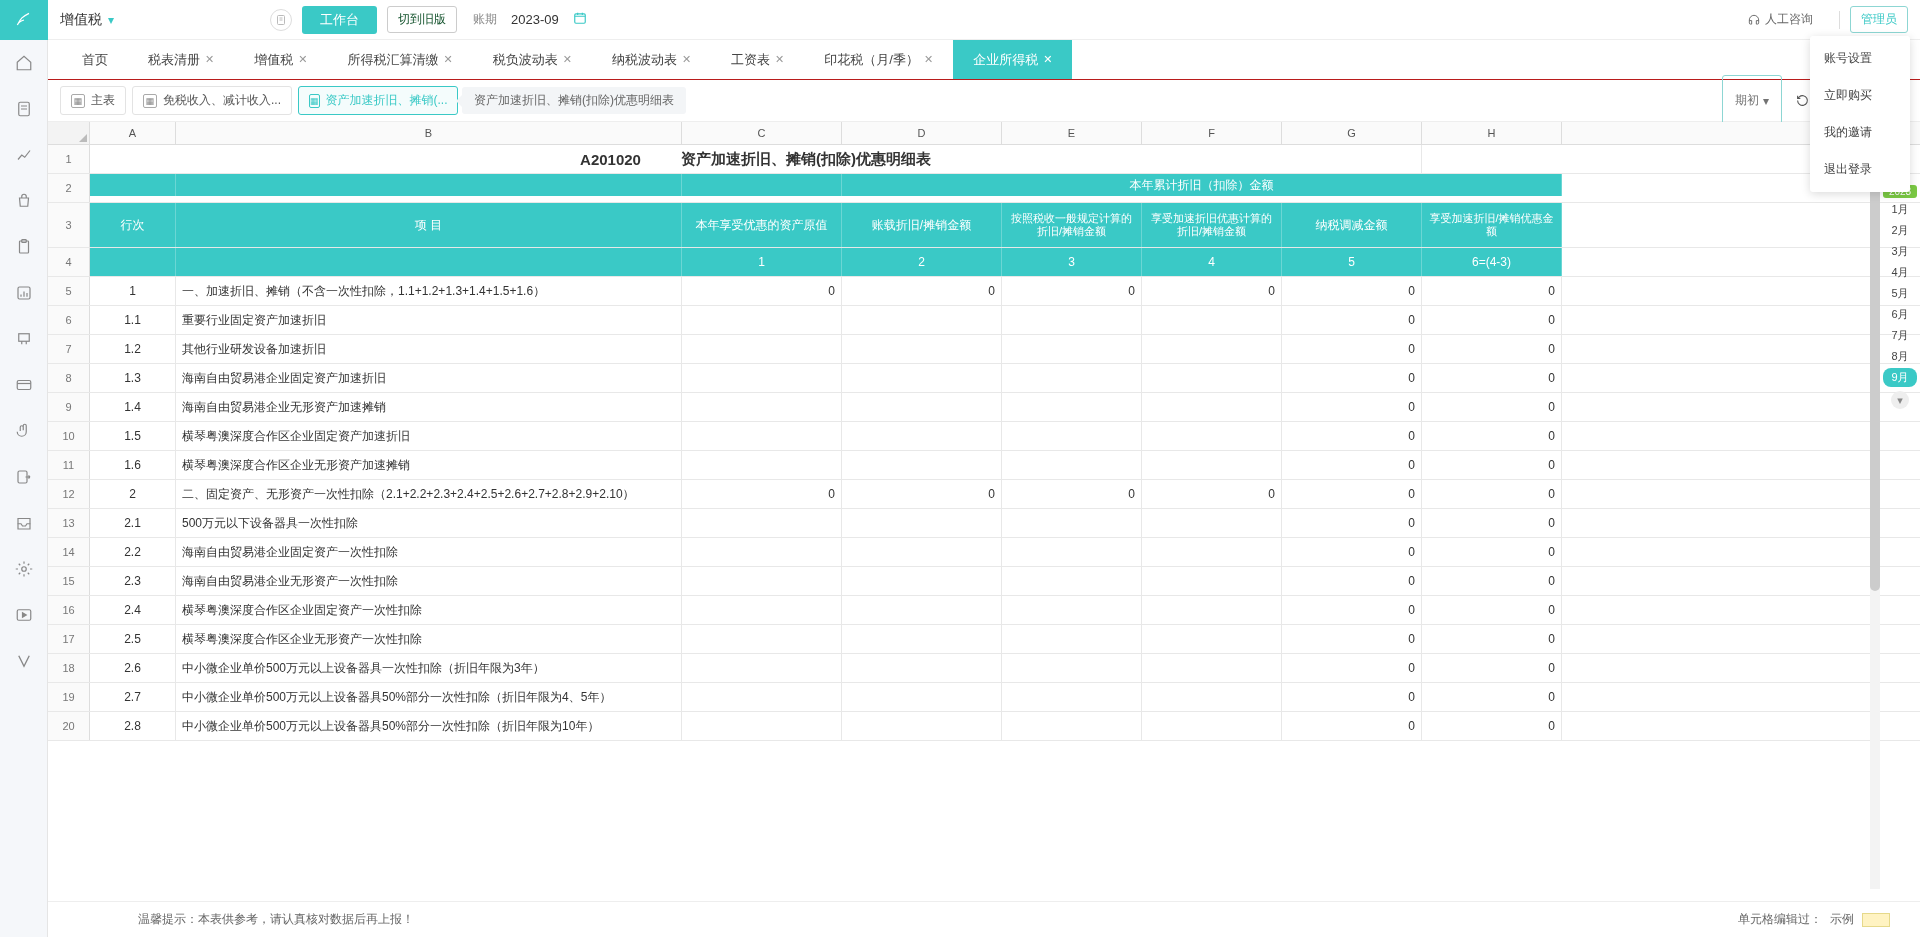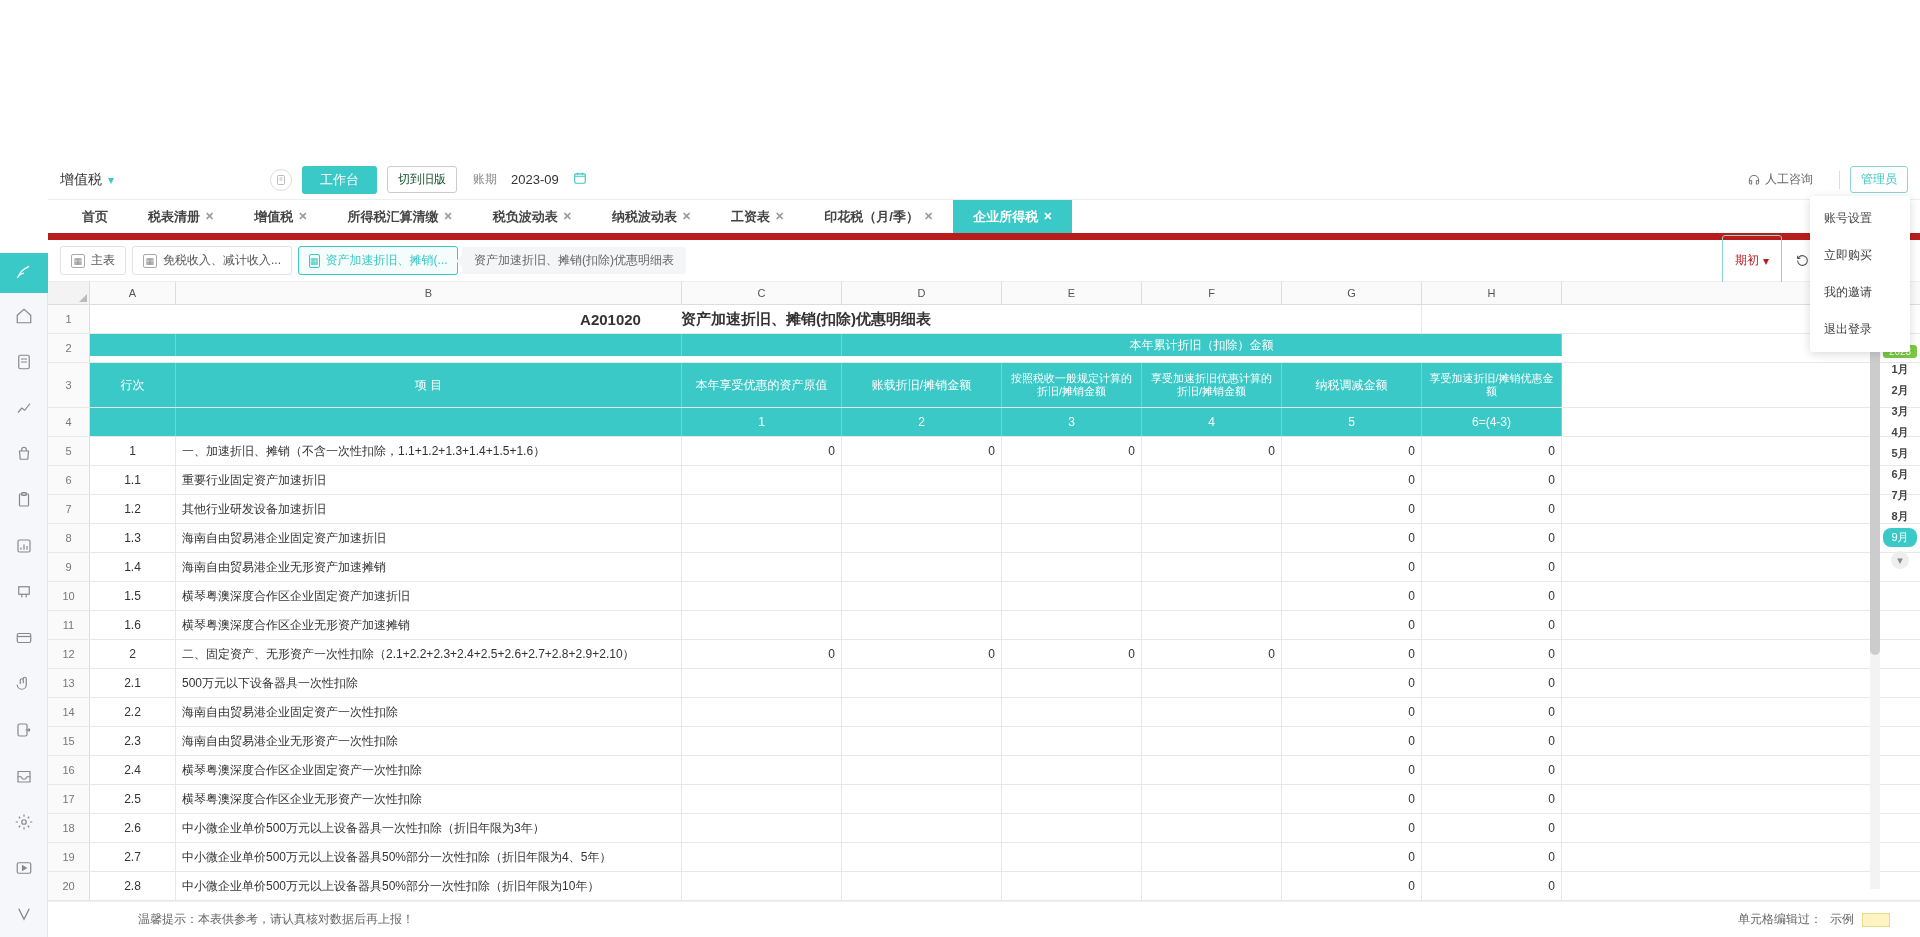--- a/index.html
+++ b/index.html
@@ -1,18 +1,18 @@
 <!DOCTYPE html>
 <html><head>
 <meta charset="utf-8">
 <style>
 * { margin: 0; padding: 0; box-sizing: border-box; }
 body { font-family: "Microsoft YaHei", Arial, sans-serif; font-size: 12px; color: #333; background: #fff; overflow: hidden; }
 
-.app { display: flex; height: 937px; width: 1920px; position: relative; align-items: flex-end; }
+.app { display: flex; height: 937px; width: 1920px; position: relative; }
 
 
 .sidebar { width: 48px; background: #f5f7fa; display: flex; flex-direction: column; align-items: center; padding-top: 0; border-right: 1px solid #e5e5e5; }
 .sidebar .logo { width: 48px; height: 40px; background: #3ac9c6; display: flex; align-items: center; justify-content: center; color: #fff; }
 .sidebar .side-item { width: 48px; height: 46px; display: flex; align-items: center; justify-content: center; color: #888; cursor: pointer; }
 .sidebar .side-item svg { width: 18px; height: 18px; }
 
 
 .main { flex: 1; display: flex; flex-direction: column; position: relative; }
 
@@ -25,36 +25,36 @@
 .topbar .btn-primary { background: #3ac9c6; color: #fff; padding: 5px 18px; border-radius: 3px; font-size: 13px; cursor:pointer; }
 .topbar .btn-outline { border: 1px solid #ccc; padding: 4px 10px; border-radius: 3px; font-size: 12px; color: #14532d; cursor:pointer; }
 .topbar .period-label { color: #888; font-size: 12px; margin-left: 6px;}
 .topbar .period-value { color: #333; font-size: 13px; margin-left: 4px;}
 .topbar .cal-icon { color: #3ac9c6; margin-left: 4px; cursor:pointer;}
 .topbar .spacer { flex: 1; }
 .topbar .consult { display:flex; align-items:center; gap:4px; color:#666; cursor:pointer; margin-right: 16px;}
 .topbar .admin-btn { border:1px solid #8dd6d3; color:#3ac9c6; padding:4px 10px; border-radius:3px; cursor:pointer;}
 
 
-.tabs { height: 40px; display: flex; align-items: stretch; border-bottom: 7px solid #b91c1c; padding-left: 14px; gap: 0; font-weight: bold; }
+.tabs { height: 40px; display: flex; align-items: stretch; border-bottom: 1px solid #b91c1c; padding-left: 14px; gap: 0; }
 .tabs .tab { display:flex; align-items:center; padding: 0 20px; font-size: 13px; color: #444; cursor:pointer; position:relative;}
 .tabs .tab .close { margin-left: 5px; color:#999; font-size: 11px;}
 .tabs .tab.active { background: #3ac9c6; color: #fff; }
 .tabs .tab.active .close { color: #fff; }
 
 
 .subbar { height: 42px; display:flex; align-items:center; padding: 0 12px; gap: 6px; border-bottom:1px solid #eee;}
 .subbar .sheet-tab { border:1px solid #e3e3e3; border-radius:3px; padding:5px 10px; display:flex; align-items:center; gap:6px; font-size:12px; color:#555; cursor:pointer; max-width:160px; white-space:nowrap; overflow:hidden;}
 .subbar .sheet-tab .mini-ico{width:14px;height:14px;display:inline-flex;align-items:center;justify-content:center;border:1px solid #aaa;border-radius:2px;font-size:9px;color:#888;}
 .subbar .sheet-tab.active { border-color:#3ac9c6; color:#3ac9c6; background:#f4fcfc;}
 .subbar .sheet-tab.active .mini-ico{border-color:#3ac9c6;color:#3ac9c6;}
 .subbar .breadcrumb-chip { background:#f3f5f7; padding:5px 12px; border-radius:3px; font-size:12px; color:#666; margin-left:-2px; position:relative;}
 .subbar .breadcrumb-chip:before{content:"";position:absolute;left:-6px;top:50%;transform:translateY(-50%);border-right:6px solid #f3f5f7;border-top:6px solid transparent;border-bottom:6px solid transparent;}
 .subbar .spacer { flex:1; }
-.subbar .dd-btn { border:1px solid #8dd6d3; color:#b91c1c; padding:16px 12px; border-radius:3px; cursor:pointer; display:flex;align-items:center;gap:4px;}
+.subbar .dd-btn { border:1px solid #8dd6d3; color:#737373; padding:16px 12px; border-radius:3px; cursor:pointer; display:flex;align-items:center;gap:4px;}
 .subbar .txt-btn { display:flex;align-items:center;gap:4px;color:#555;cursor:pointer; padding: 0 8px;}
 
 
 .sheet-wrap { flex:1; position:relative; overflow:hidden; }
 .sheet { display:flex; flex-direction:column; height:100%; }
 .col-headers{display:flex;border-bottom:1px solid #ddd;background:#fafafa;}
 .corner{width:42px;height:22px;border-right:1px solid #ddd;background:#f3f3f3;position:relative;}
 .corner:after{content:"";position:absolute;right:2px;bottom:2px;width:0;height:0;border-left:8px solid transparent;border-bottom:8px solid #bbb;}
 .ch{height:22px;border-right:1px solid #ddd;text-align:center;color:#555;font-size:11px;line-height:22px;background:#fafafa;}
 .chA{width:86px;}
@@ -90,21 +90,21 @@
 
 
 .footer{height:36px;border-top:1px solid #eee;display:flex;align-items:center;padding:0 30px 0 90px;font-size:12px;color:#666;gap:8px;}
 .footer .spacer{flex:1;}
 .footer .swatch{width:28px;height:14px;background:#fff3c2;border:1px solid #e6d98a;}
 
 
 .month-rail{position:absolute;right:0;top:122px;width:40px;display:flex;flex-direction:column;align-items:center;gap:2px;font-size:11px;color:#999;}
 .month-rail .m{padding:2px 4px;cursor:pointer;border-radius:8px;}
 .month-rail .year{background:#7ac943;color:#fff;font-size:10px;padding:1px 6px;border-radius:3px;}
-.month-rail .m.dark{color:#444;font-weight:700;}
+.month-rail .m.dark{color:#444;font-weight:400;}
 .month-rail .m.active{background:#3ac9c6;color:#fff;padding:2px 8px;}
 .month-rail .expand{width:18px;height:18px;border-radius:50%;background:#eee;display:flex;align-items:center;justify-content:center;color:#888;margin-top:2px;}
 
 
 .dropdown{position:absolute;top:36px;right:10px;width:100px;background:#fff;box-shadow:0 2px 10px rgba(0,0,0,0.15);border-radius:3px;z-index:50;padding:4px 0;}
 .dropdown .ditem{padding:10px 14px;font-size:12px;color:#444;cursor:pointer;}
 .vscroll{position:absolute;top:144px;bottom:48px;right:40px;width:10px;background:#f3f3f3;}
 .vscroll .thumb{width:100%;height:60%;background:#ccc;border-radius:6px;}
 </style>
 </head>

